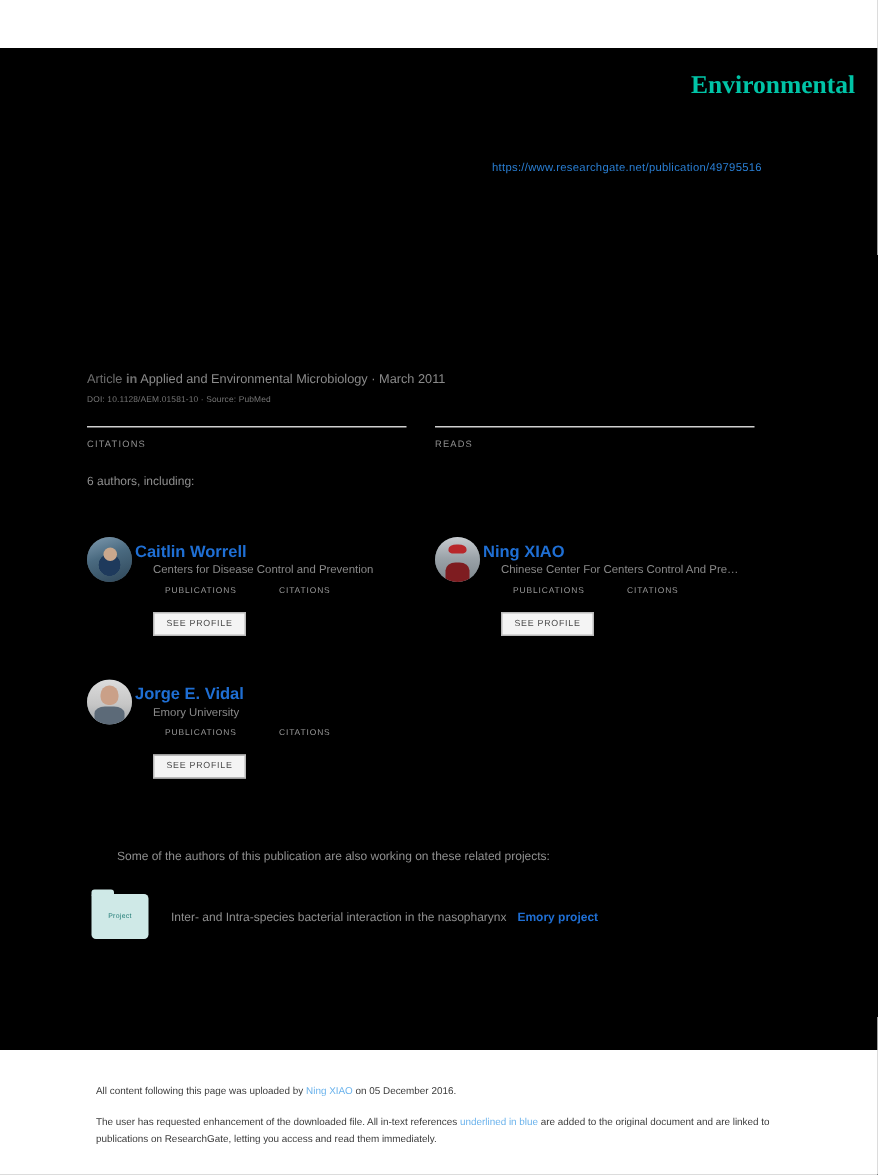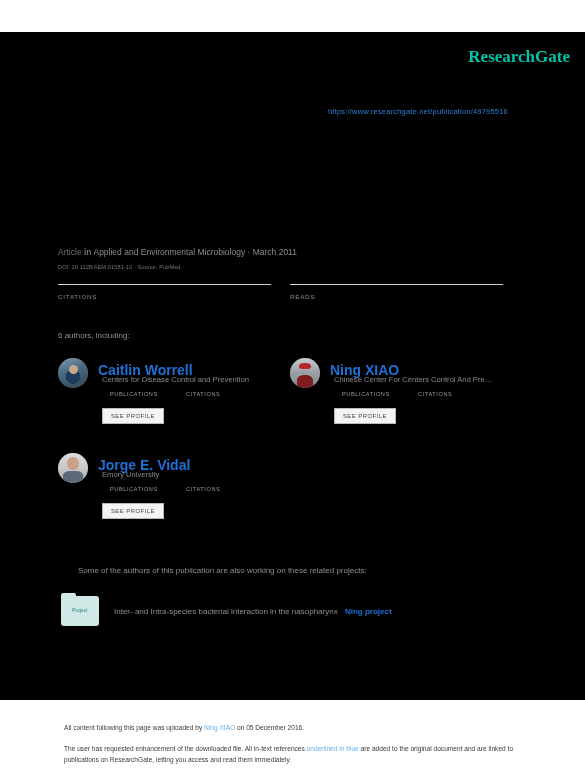--- a/index.html
+++ b/index.html
@@ -106,39 +106,39 @@
     font-size: 6.2px;
     color: #8f8f8f;
     letter-spacing: 0.8px;
   }
   #stat-citations { top: 284px; left: 58px; }
   #stat-reads     { top: 284px; left: 290px; }
 
   
   .authors-heading {
     position: absolute;
-    top: 331px;
+    top: 316px;
     left: 58px;
     font-size: 8px;
     color: #8f8f8f;
   }
   .author-card { position: absolute; }
   .author-avatar {
     position: absolute;
     top: 0; left: 0;
     width: 30px; height: 30px;
     border-radius: 50%;
     overflow: hidden;
     background: #505a5f;
   }
   .author-name {
     position: absolute;
-    left: 40px;
+    left: 32px;
     top: 4px;
-    font-size: 14px;
+    font-size: 11px;
     font-weight: bold;
     color: #1f6fd4;
     white-space: nowrap;
   }
   .author-org {
     position: absolute;
     left: 44px;
     top: 17px;
     font-size: 7.6px;
     color: #8a8a8a;
@@ -266,21 +266,21 @@
 </style>
 </head>
 <body>
 
 <div class="page">
 
   <div class="top-strip"></div>
 
   <div class="dark-body"></div>
 
-  <div class="rg-logo">ResearchGate</div>
+  <div class="rg-logo">Environmental</div>
 
   <div class="rg-url">https://www.researchgate.net/publication/49795516</div>
 
   <div class="article-line">
     <span class="art-word">Article</span>
     <span class="art-in">in</span>
     <span class="art-journal">Applied and Environmental Microbiology · March 2011</span>
   </div>
 
   <div class="doi-line">DOI: 10.1128/AEM.01581-10 · Source: PubMed</div>
@@ -338,21 +338,21 @@
 
   <div class="projects-heading">Some of the authors of this publication are also working on these related projects:</div>
 
   <div class="project-icon">
     <div class="tab"></div>
     <div class="ptext">Project</div>
   </div>
 
   <div class="project-row">
     <span>Inter- and Intra-species bacterial interaction in the nasopharynx</span>
-    <span class="view-link">Ning project</span>
+    <span class="view-link">Emory project</span>
   </div>
 
   <div class="footer"></div>
 
   <div class="foot-line1">
     <span>All content following this page was uploaded by </span><span class="uploader">Ning XIAO</span><span> on 05 December 2016.</span>
   </div>
 
   <div class="foot-para">
     <span>The user has requested enhancement of the downloaded file. All in-text references </span><span class="blue-ul">underlined in blue</span><span> are added to the original document and are linked to publications on ResearchGate, letting you access and read them immediately.</span>

